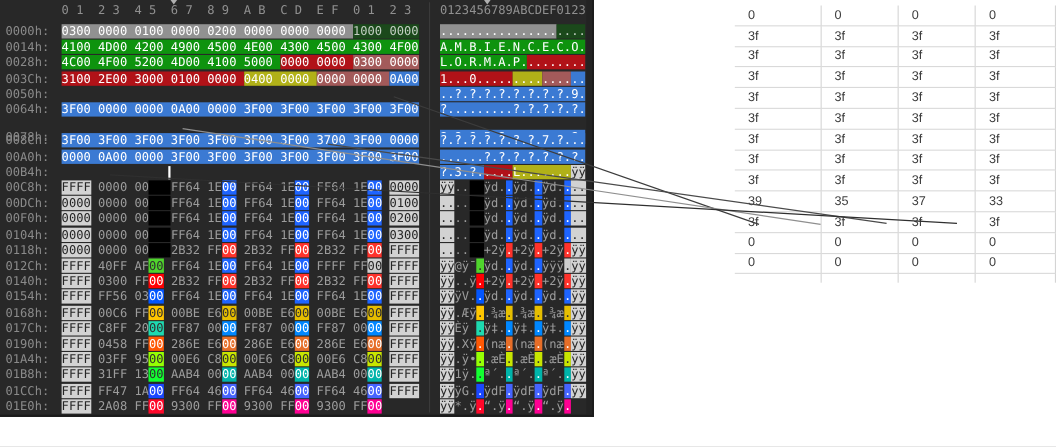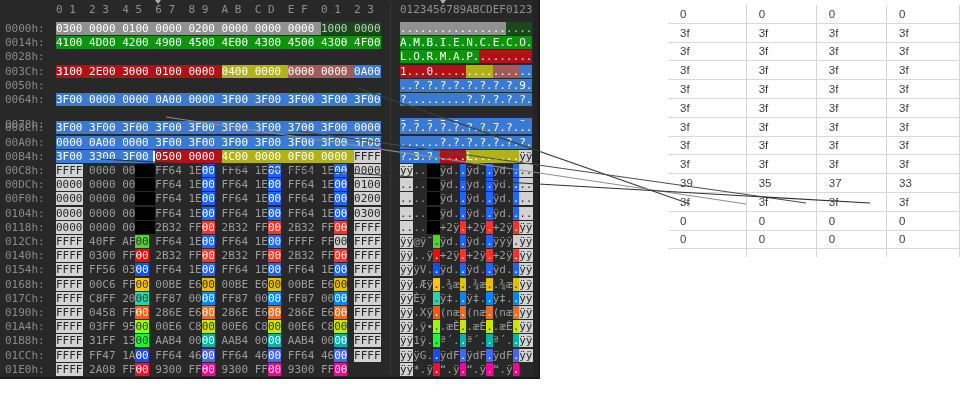--- a/index.html
+++ b/index.html
@@ -47,20 +47,21 @@
           <span class="bytes"><span style="background: rgb(145, 145, 145); color: rgb(255, 255, 255);">0300 0000 0100 0000 0200 0000 0000 0000 </span><span style="background: rgb(27, 73, 27); color: rgb(194, 206, 194);">1000 0000</span></span>
           <span class="ascii"><span style="background: rgb(145, 145, 145); color: rgb(255, 255, 255);">................</span><span style="background: rgb(27, 73, 27); color: rgb(194, 206, 194);">....</span></span>
         </div>
         <div class="hex-row" style="top: 36.2px;">
           <span class="off">0014h:</span>
           <span class="bytes"><span style="background: rgb(14, 147, 14); color: rgb(255, 255, 255);">4100 4D00 4200 4900 4500 4E00 4300 4500 4300 4F00</span></span>
           <span class="ascii"><span style="background: rgb(14, 147, 14); color: rgb(255, 255, 255);">A.M.B.I.E.N.C.E.C.O.</span></span>
         </div>
         <div class="hex-row" style="top: 50.4px;">
           <span class="off">0028h:</span>
+          <span class="bytes"><span style="background: rgb(14, 147, 14); color: rgb(255, 255, 255);">4C00 4F00 5200 4D00 4100 5000 </span><span style="background: rgb(177, 18, 24); color: rgb(255, 255, 255);">0000 0000 </span><span style="background: rgb(163, 90, 90); color: rgb(255, 255, 255);">0300 0000</span></span>
           <span class="ascii"><span style="background: rgb(14, 147, 14); color: rgb(255, 255, 255);">L.O.R.M.A.P.</span><span style="background: rgb(177, 18, 24); color: rgb(255, 255, 255);">........</span></span>
         </div>
         <div class="hex-row" style="top: 64.6px;">
           <span class="off">003Ch:</span>
           <span class="bytes"><span style="background: rgb(177, 18, 24); color: rgb(255, 255, 255);">3100 2E00 3000 0100 0000 </span><span style="background: rgb(177, 177, 24); color: rgb(255, 255, 255);">0400 0000 </span><span style="background: rgb(163, 90, 90); color: rgb(255, 255, 255);">0000 0000 </span><span style="background: rgb(59, 122, 211); color: rgb(255, 255, 255);">0A00</span></span>
           <span class="ascii"><span style="background: rgb(177, 18, 24); color: rgb(255, 255, 255);">1...0.....</span><span style="background: rgb(177, 177, 24); color: rgb(255, 255, 255);">....</span><span style="background: rgb(163, 90, 90); color: rgb(255, 255, 255);">....</span><span style="background: rgb(59, 122, 211); color: rgb(255, 255, 255);">..</span></span>
         </div>
         <div class="hex-row" style="top: 78.8px;">
           <span class="off">0050h:</span>
           <span class="ascii"><span style="background: rgb(59, 122, 211); color: rgb(255, 255, 255);">..?.?.?.?.?.?.?.?.9.</span></span>
@@ -79,21 +80,20 @@
           <span class="bytes"><span style="background: rgb(59, 122, 211); color: rgb(255, 255, 255);">3F00 3F00 3F00 3F00 3F00 3F00 3F00 3700 3F00 0000</span></span>
           <span class="ascii"><span style="background: rgb(59, 122, 211); color: rgb(255, 255, 255);">?.?.?.?.?.?.?.7.?...</span></span>
         </div>
         <div class="hex-row" style="top: 135.6px;">
           <span class="off">00A0h:</span>
           <span class="bytes"><span style="background: rgb(59, 122, 211); color: rgb(255, 255, 255);">0000 0A00 0000 3F00 3F00 3F00 3F00 3F00 3F00 3F00</span></span>
           <span class="ascii"><span style="background: rgb(59, 122, 211); color: rgb(255, 255, 255);">......?.?.?.?.?.?.?.</span></span>
         </div>
         <div class="hex-row" style="top: 149.8px;">
           <span class="off">00B4h:</span>
-          <span class="bytes"><span style="background: rgb(59, 122, 211); color: rgb(255, 255, 255);">3F00 3300 3F00 </span><span style="background: rgb(177, 18, 24); color: rgb(255, 255, 255);">0500 0000 </span><span style="background: rgb(177, 177, 24); color: rgb(255, 255, 255);">4C00 0000 0F00 0000 </span><span style="background: rgb(210, 210, 210); color: rgb(38, 38, 38);">FFFF</span></span>
           <span class="ascii"><span style="background: rgb(59, 122, 211); color: rgb(255, 255, 255);">?.3.?.</span><span style="background: rgb(177, 18, 24); color: rgb(255, 255, 255);">....</span><span style="background: rgb(177, 177, 24); color: rgb(255, 255, 255);">L.......</span><span style="background: rgb(210, 210, 210); color: rgb(38, 38, 38);">ÿÿ</span></span>
         </div>
         <div class="hex-row" style="top: 164px;">
           <span class="off">00C8h:</span>
           <span class="bytes"><span style="background: rgb(210, 210, 210); color: rgb(38, 38, 38);">FFFF</span><span style="color: rgb(156, 156, 156);"> 0000 00</span><span style="background: rgb(0, 0, 0); color: rgb(0, 0, 0);">00 </span><span style="color: rgb(156, 156, 156);">FF64 1E</span><span style="background: rgb(30, 100, 255); color: rgb(255, 255, 255);">00</span><span style="color: rgb(156, 156, 156);"> FF64 1E</span><span style="background: rgb(30, 100, 255); color: rgb(255, 255, 255);">00</span><span style="color: rgb(156, 156, 156);"> FF64 1E</span><span style="background: rgb(30, 100, 255); color: rgb(255, 255, 255);">00</span><span style="color: rgb(156, 156, 156);"> </span><span style="background: rgb(210, 210, 210); color: rgb(38, 38, 38);">0000</span></span>
           <span class="ascii"><span style="background: rgb(210, 210, 210); color: rgb(38, 38, 38);">ÿÿ</span><span style="color: rgb(156, 156, 156);">..</span><span style="background: rgb(0, 0, 0); color: rgb(0, 0, 0);">  </span><span style="color: rgb(156, 156, 156);">ÿd.</span><span style="background: rgb(30, 100, 255); color: rgb(255, 255, 255);">.</span><span style="color: rgb(156, 156, 156);">ÿd.</span><span style="background: rgb(30, 100, 255); color: rgb(255, 255, 255);">.</span><span style="color: rgb(156, 156, 156);">ÿd.</span><span style="background: rgb(30, 100, 255); color: rgb(255, 255, 255);">.</span><span style="background: rgb(210, 210, 210); color: rgb(38, 38, 38);">..</span></span>
         </div>
         <div class="hex-row" style="top: 178.2px;">
           <span class="off">00DCh:</span>
           <span class="bytes"><span style="background: rgb(210, 210, 210); color: rgb(38, 38, 38);">0000</span><span style="color: rgb(156, 156, 156);"> 0000 00</span><span style="background: rgb(0, 0, 0); color: rgb(0, 0, 0);">00 </span><span style="color: rgb(156, 156, 156);">FF64 1E</span><span style="background: rgb(30, 100, 255); color: rgb(255, 255, 255);">00</span><span style="color: rgb(156, 156, 156);"> FF64 1E</span><span style="background: rgb(30, 100, 255); color: rgb(255, 255, 255);">00</span><span style="color: rgb(156, 156, 156);"> FF64 1E</span><span style="background: rgb(30, 100, 255); color: rgb(255, 255, 255);">00</span><span style="color: rgb(156, 156, 156);"> </span><span style="background: rgb(210, 210, 210); color: rgb(38, 38, 38);">0100</span></span>

